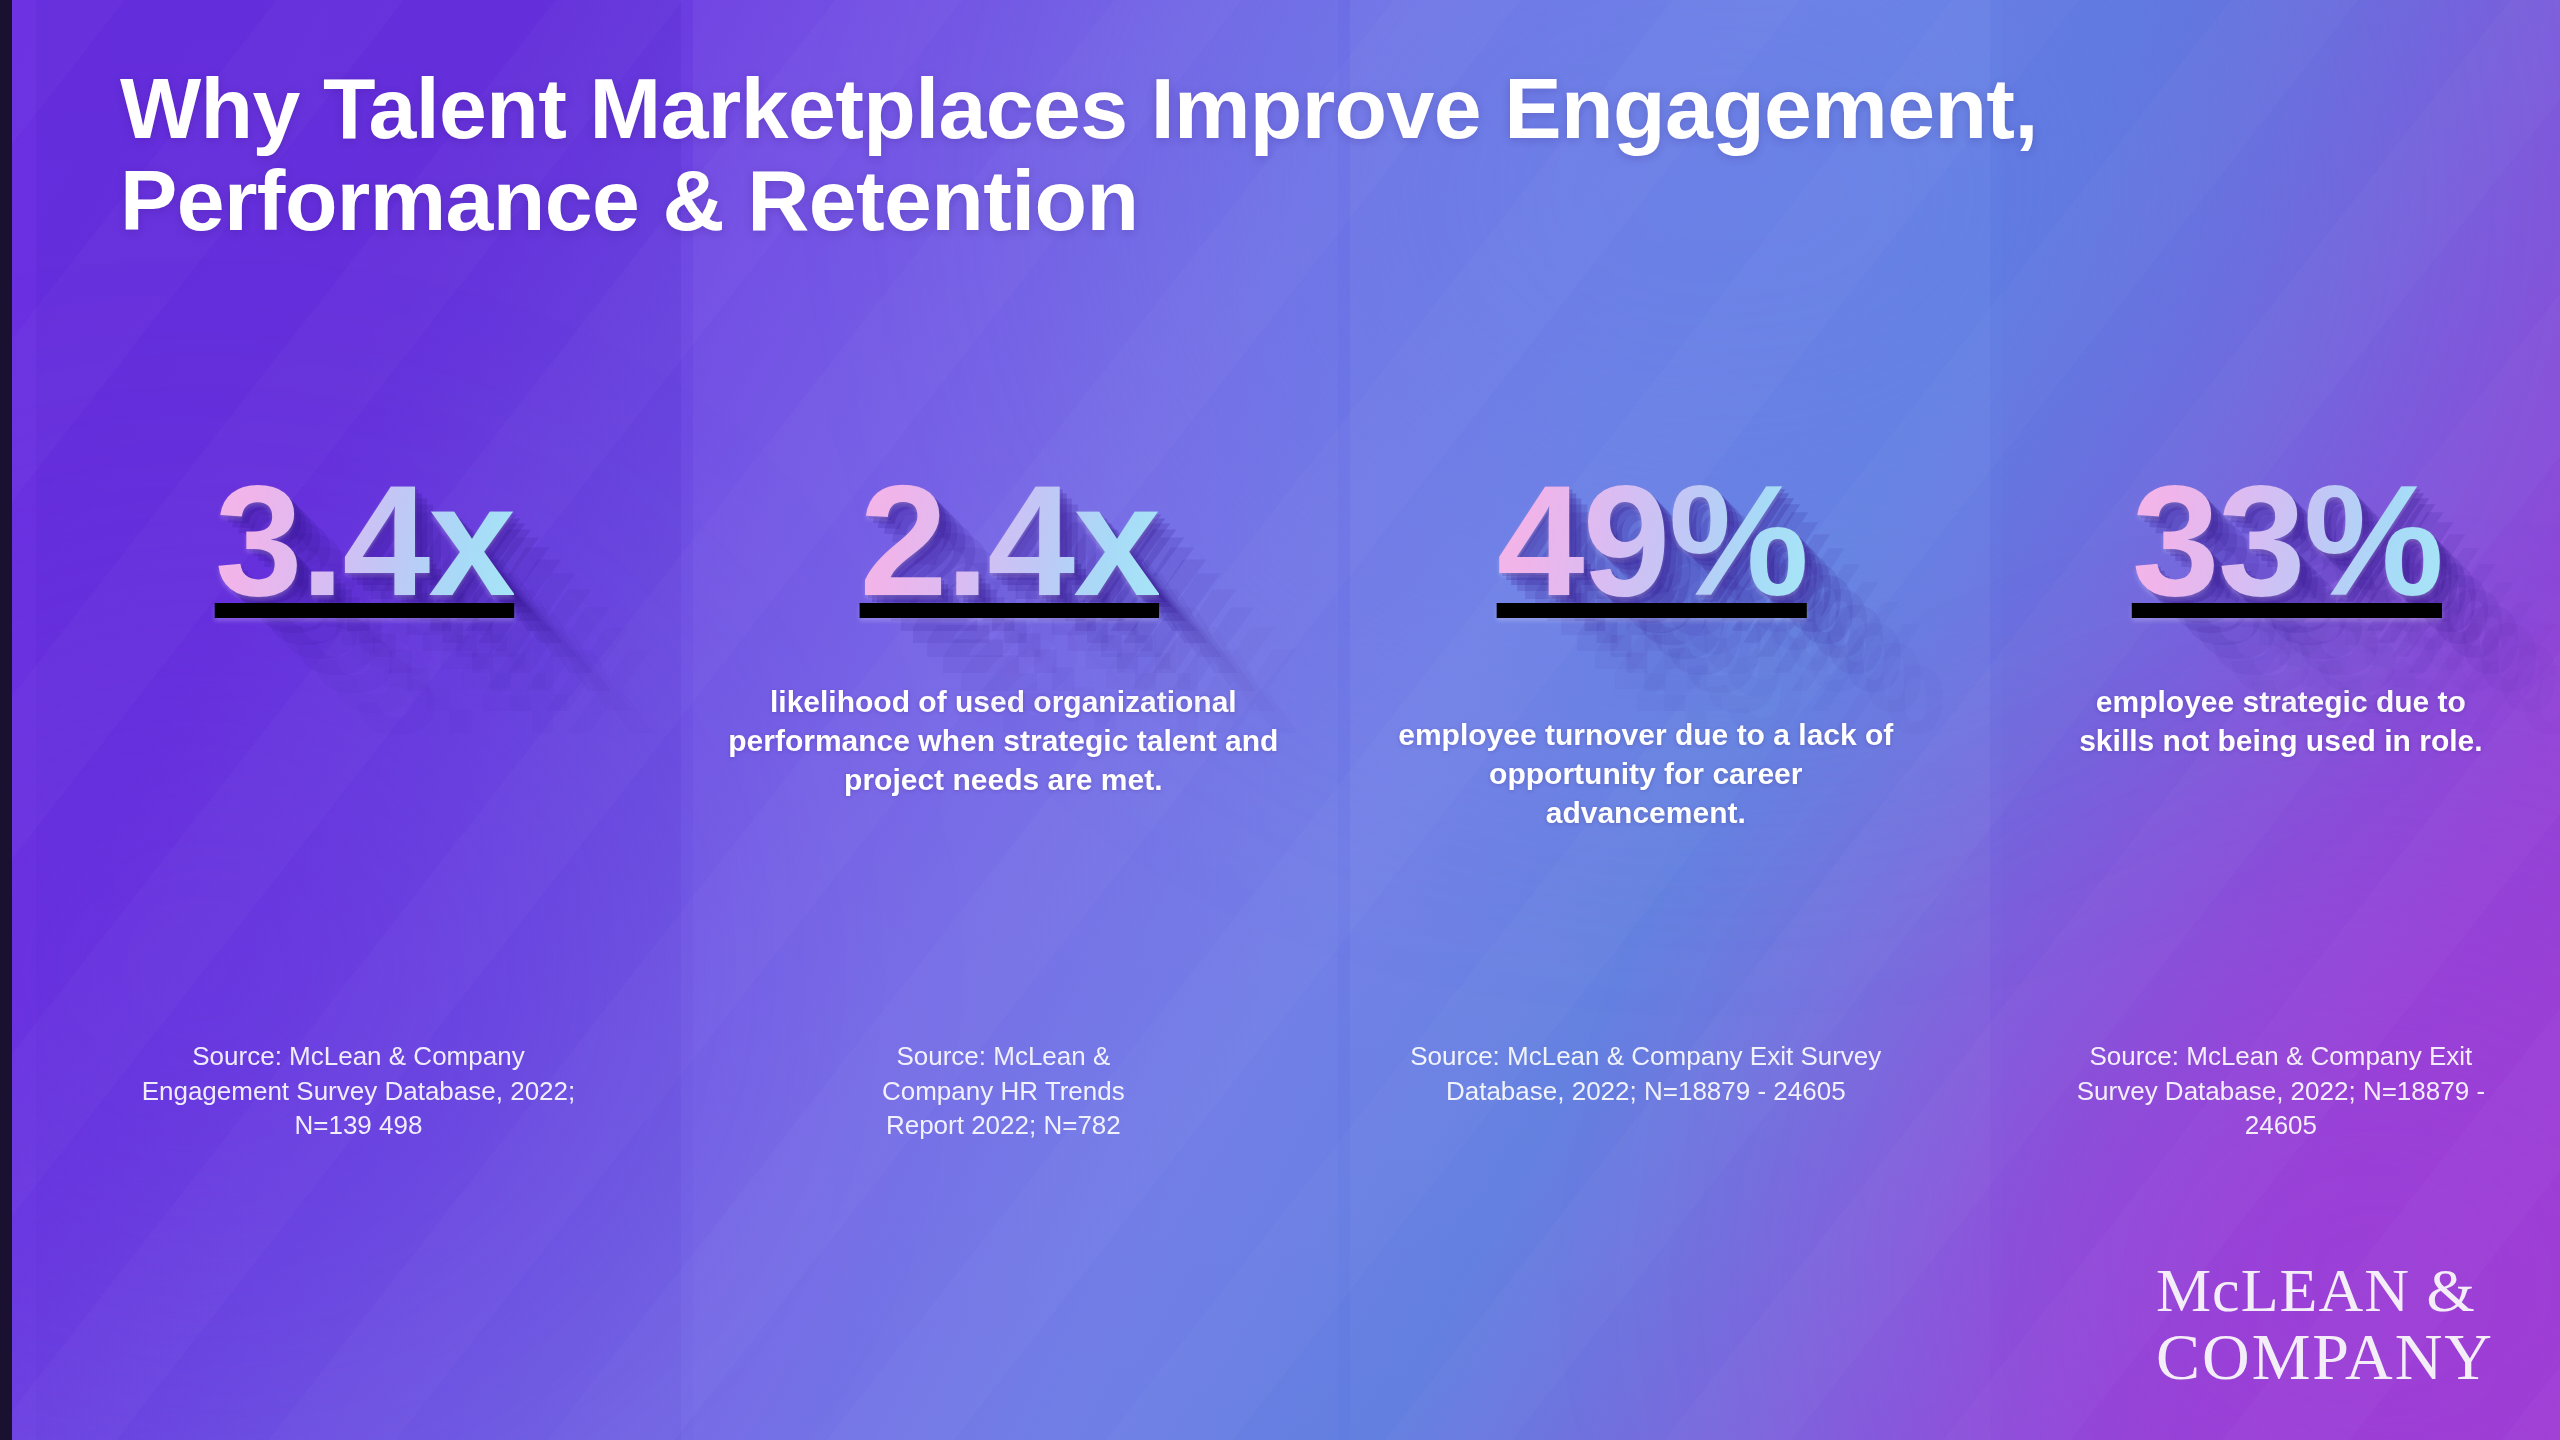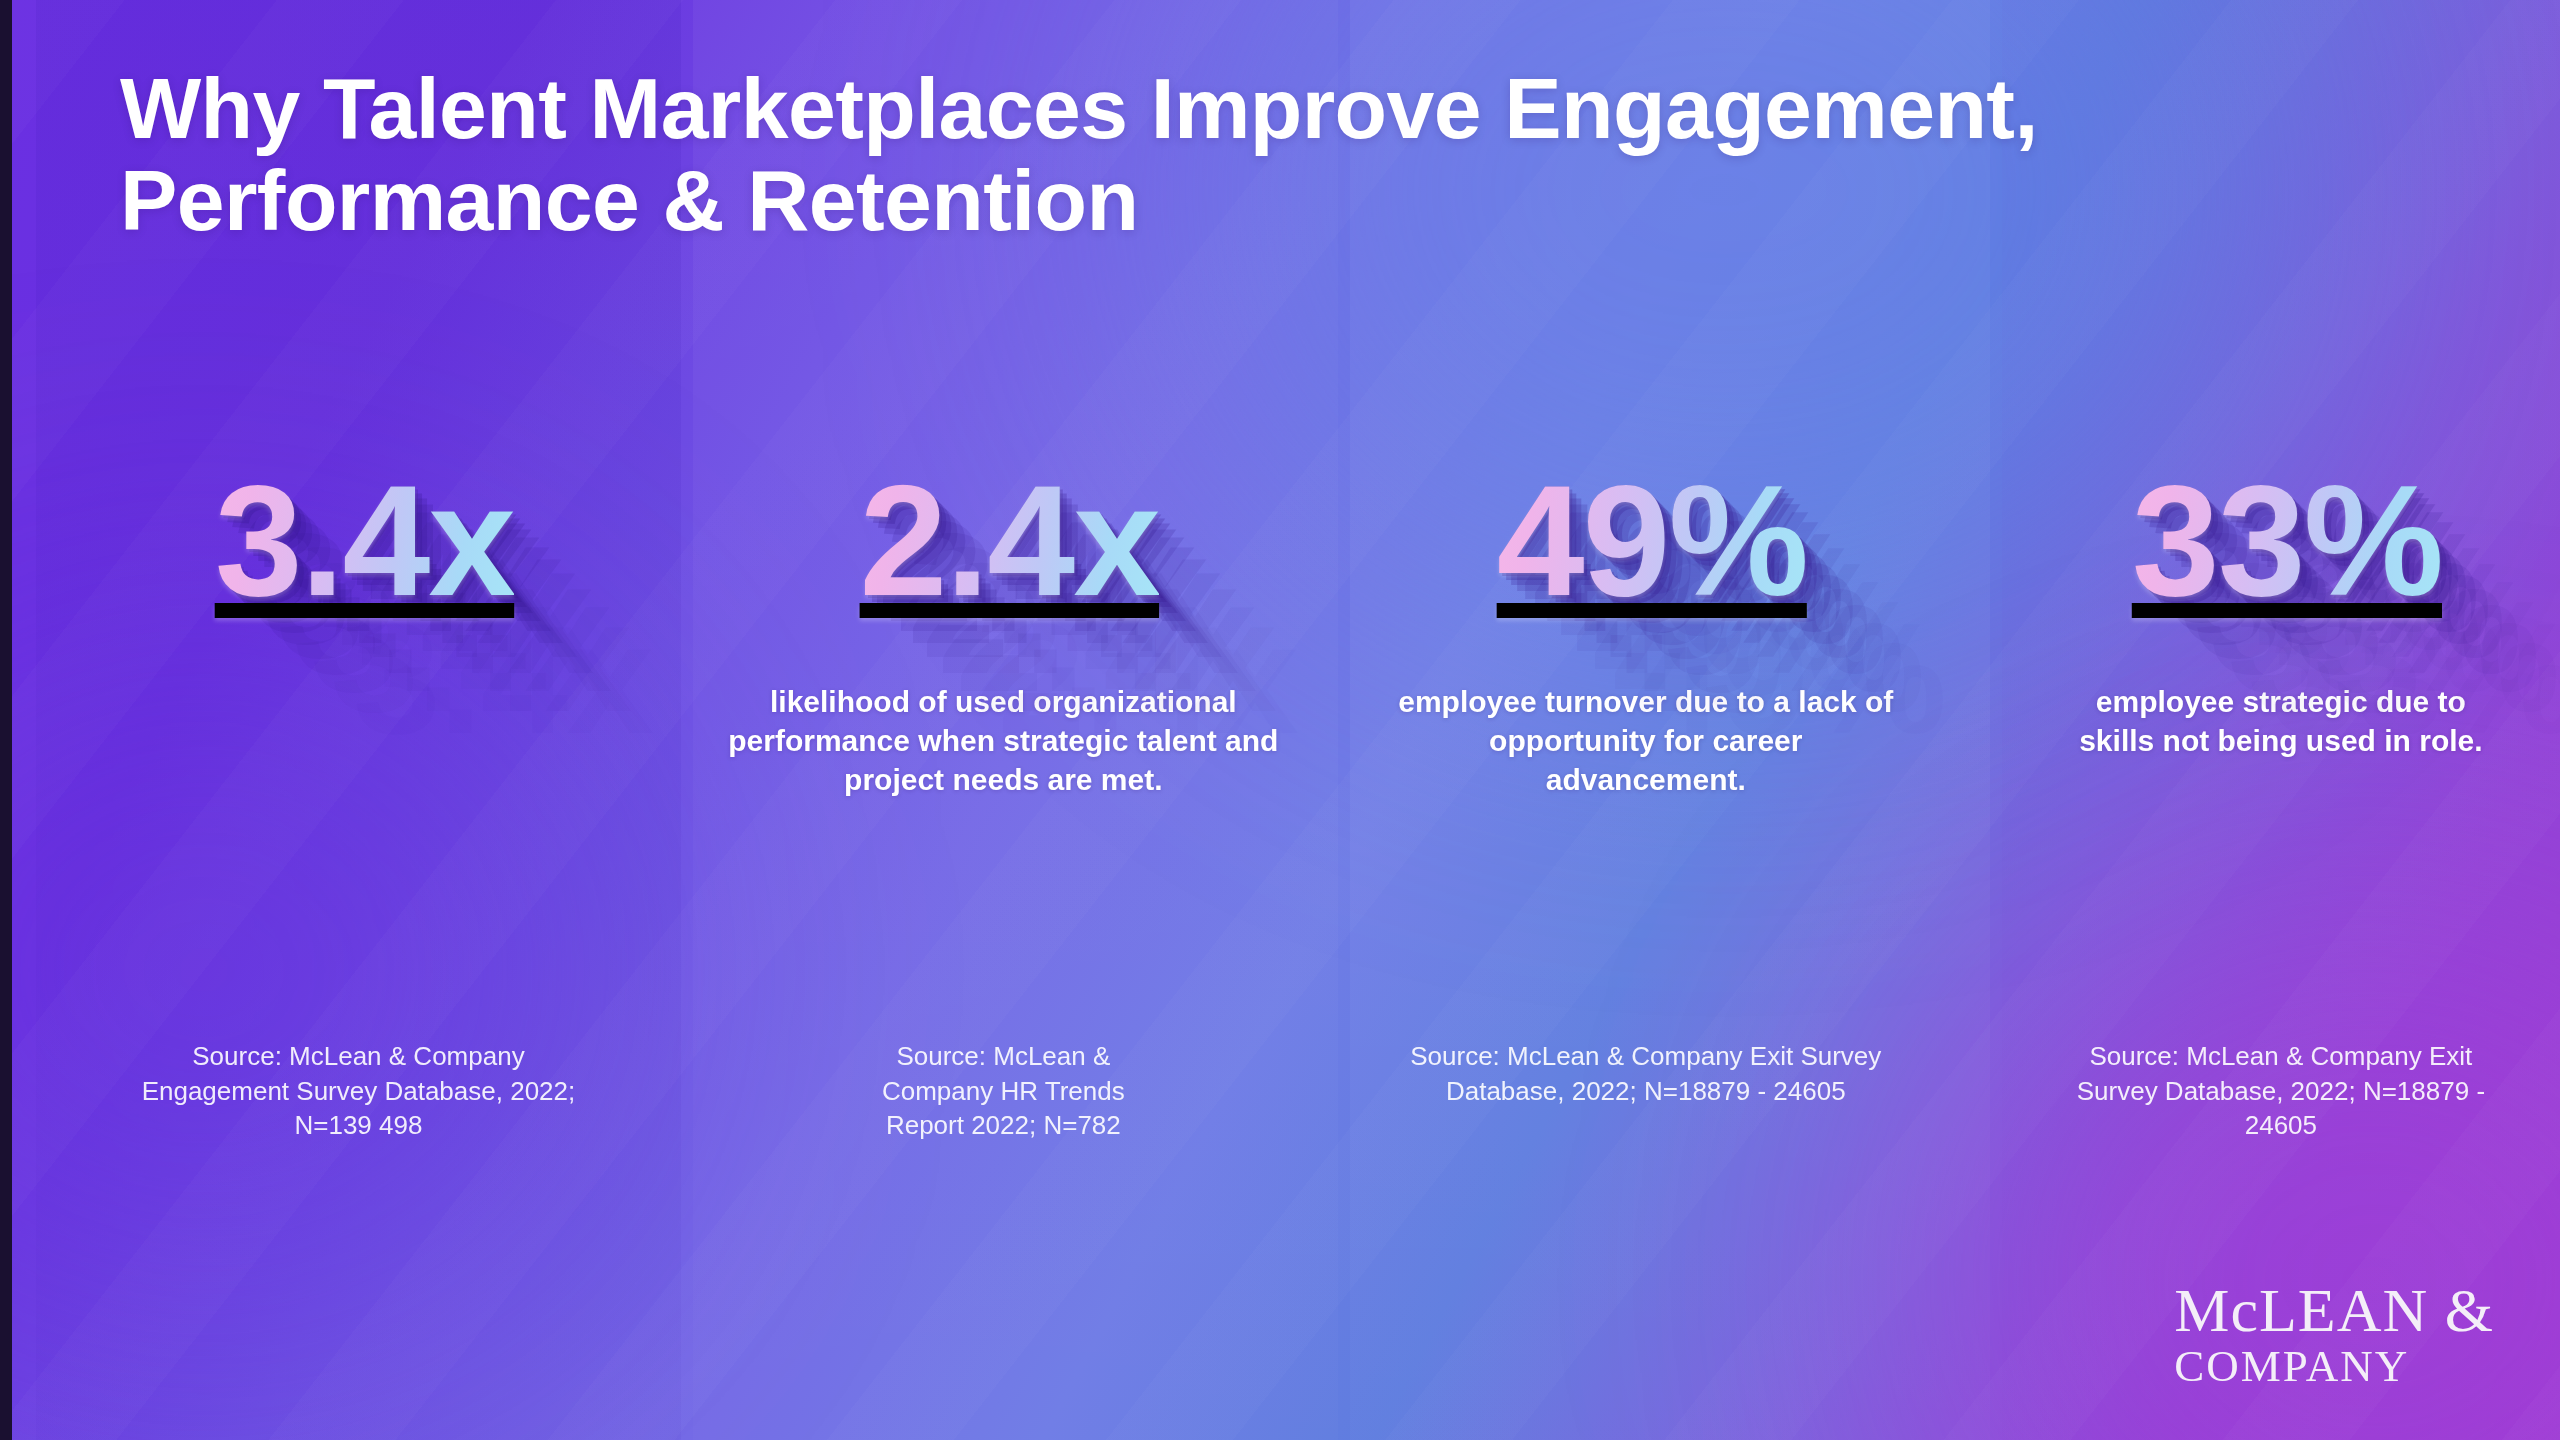--- a/index.html
+++ b/index.html
@@ -96,21 +96,21 @@
   }
   .stat {
     position: relative;
     display: flex;
     flex-direction: column;
     align-items: center;
     padding: 0 26px;
   }
   .stat.c1 { width: 645px; }
   .stat.c2 { width: 645px; }
-  .stat.c3 { width: 640px; }
+  .stat.c3 { width: 640px; gap: 33px; }
   .stat.c4 { width: 630px; }
 
   .figure-wrap {
     position: relative;
     height: 200px;
     display: flex;
     align-items: center;
     justify-content: center;
     width: 100%;
     text-decoration: underline;
@@ -203,21 +203,21 @@
     font-family: "Liberation Serif", "DejaVu Serif", serif;
     line-height: 0.96;
     z-index: 6;
   }
   .logo-line1 {
     font-size: 62px;
     letter-spacing: 1px;
     display: block;
   }
   .logo-line2 {
-    font-size: 45px;
+    font-size: 66px;
     letter-spacing: 2px;
     display: block;
     margin-top: 4px;
   }
 </style>
 </head>
 <body>
 
 <div class="infographic">
 

